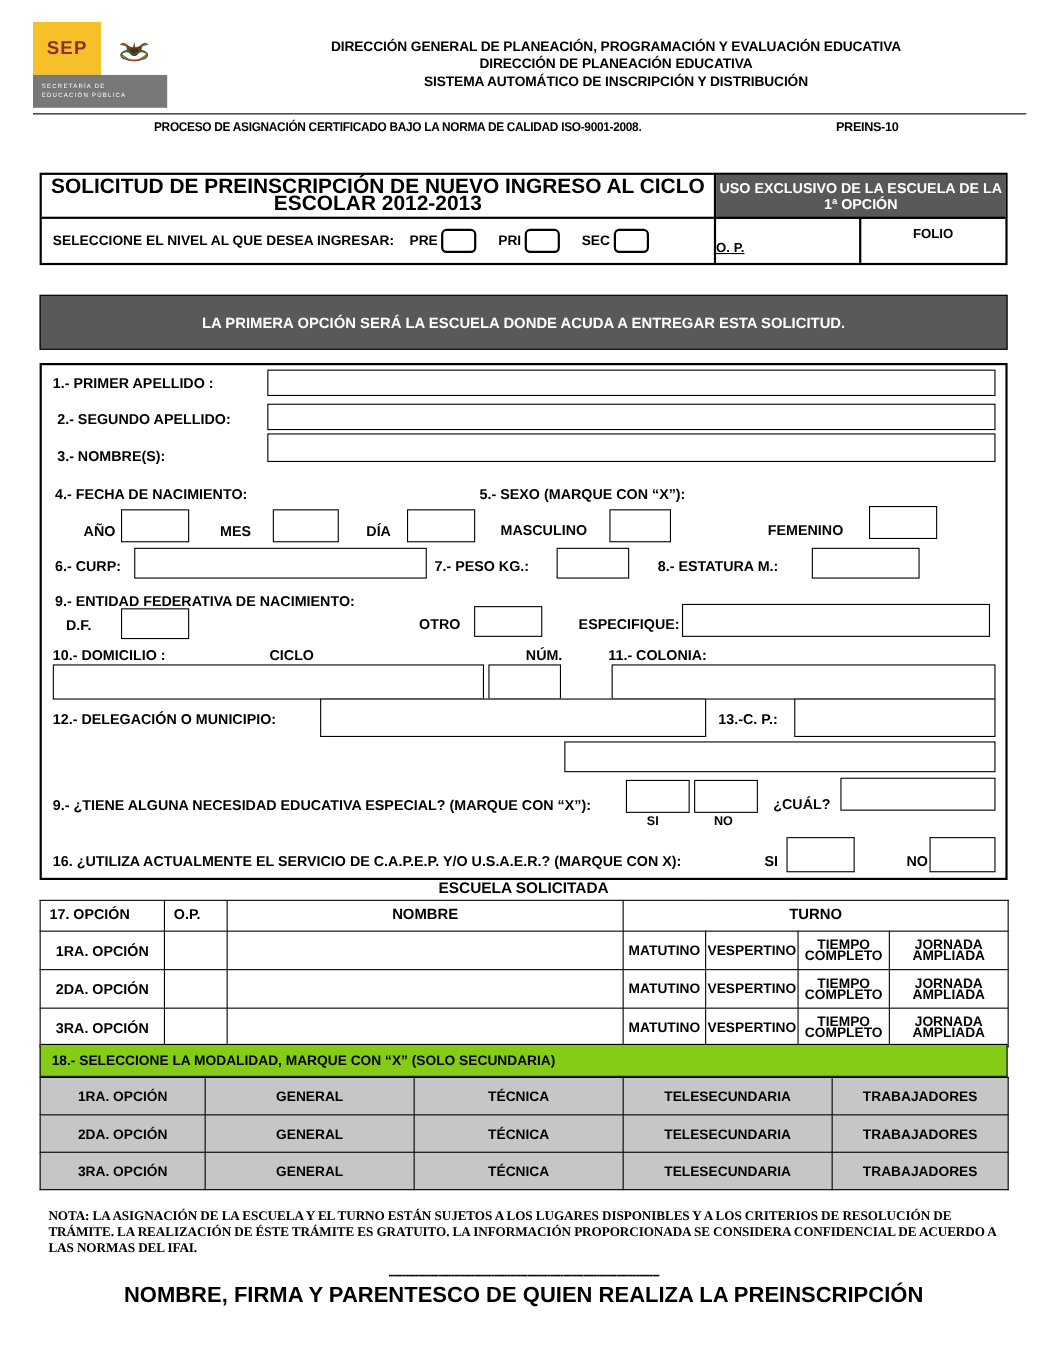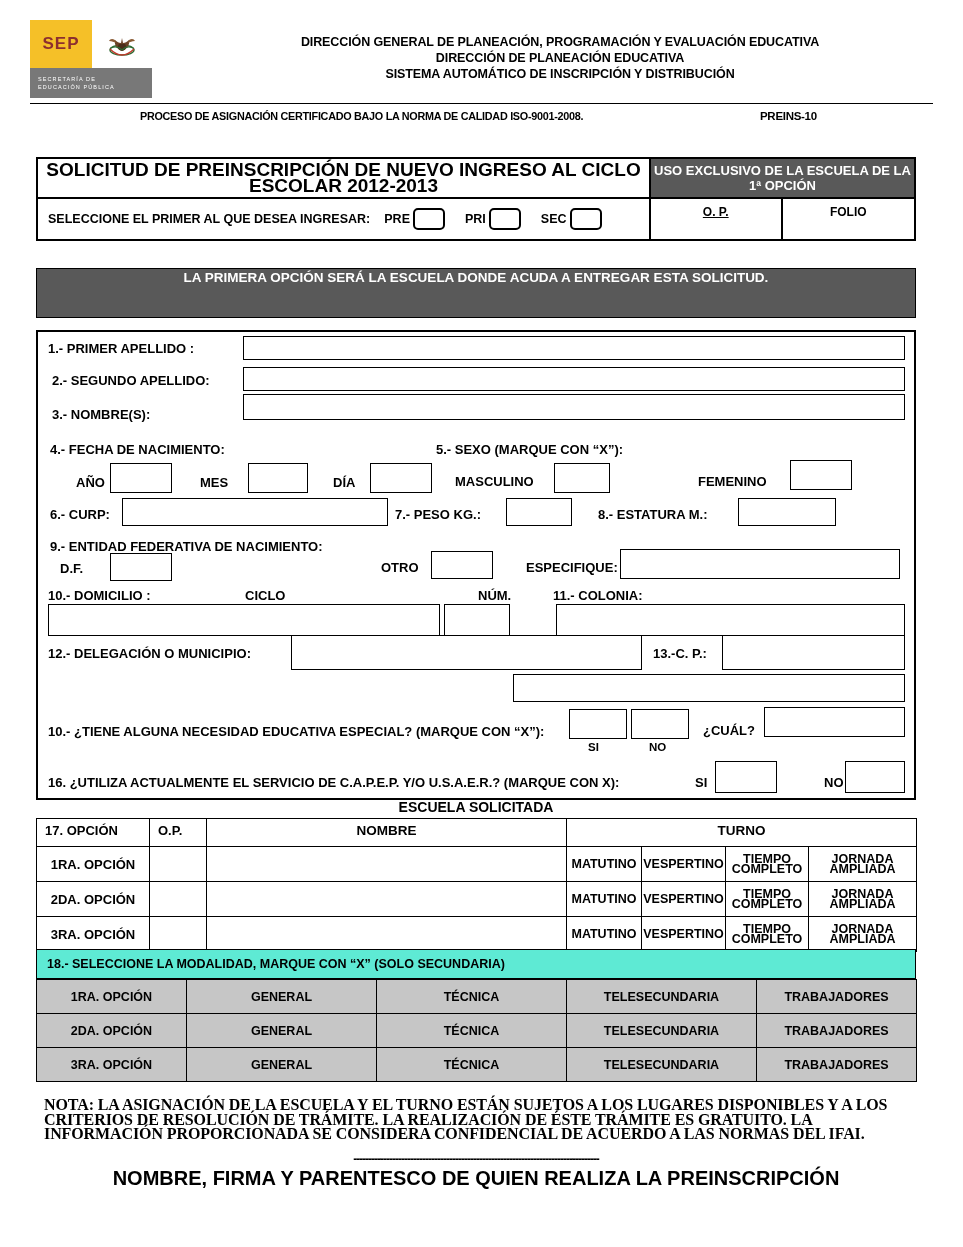--- a/index.html
+++ b/index.html
@@ -118,35 +118,35 @@
     border-bottom: 2px solid #000;
     display: flex; align-items: center; justify-content: center;
     text-align: center;
   }
   .tt-uso span {
     color: #ffffff; font-size: 13px; font-weight: bold; line-height: 15px;
   }
   .tt-opfolio { flex: 1; display: flex; }
   .tt-op {
     width: 50%; border-right: 2px solid #000;
-    display: flex; justify-content: center; padding-top: 6px; text-decoration: underline;
+    display: flex; padding-top: 19px; text-decoration: underline;
   }
   .tt-folio {
     width: 50%; display: flex; justify-content: center; padding-top: 6px;
   }
   .tt-op span, .tt-folio span { font-size: 12px; font-weight: bold; }
 
   
   .banner {
     position: absolute;
     left: 36px; top: 268px;
     width: 880px; height: 50px;
     background: #595959;
     border: 1px solid #000;
-    display: flex; align-items: flex-start; justify-content: center;
+    display: flex; align-items: center; justify-content: center;
     text-align: center;
   }
   .banner span {
     color: #ffffff; font-size: 13.5px; font-weight: bold; line-height: 17px;
   }
 
   
   .formbox {
     position: absolute;
     left: 36px; top: 330px;
@@ -196,42 +196,42 @@
     font-size: 9px; font-weight: bold; line-height: 10px;
     text-align: center;
   }
 
   
   .mod-wrap {
     position: absolute;
     left: 36px; top: 949px; width: 880px;
   }
   .mod-head {
-    background: #5eead4;
+    background: #84cc16;
     border: 1.5px solid #000;
     height: 30px;
     display: flex; align-items: center; padding-left: 10px;
   }
   .mod-head span { font-size: 12.5px; font-weight: bold; }
   .mod-table {
     width: 880px; border-collapse: collapse; table-layout: fixed;
     background: #c6c6c6;
   }
   .mod-table td {
     border: 1.5px solid #000;
     height: 34px; text-align: center;
     font-size: 12.5px; font-weight: bold;
   }
 
   
   .note {
     position: absolute;
     left: 44px; top: 1098px; width: 868px;
     font-family: "Liberation Serif", serif;
-    font-size: 16px; font-weight: bold; line-height: 14.5px;
+    font-size: 12px; font-weight: bold; line-height: 14.5px;
     letter-spacing: -0.1px;
   }
   .dashes {
     position: absolute;
     left: 36px; top: 1152px; width: 880px;
     text-align: center;
     font-family: "Liberation Sans", sans-serif;
     font-size: 12px; font-weight: bold;
     letter-spacing: -1px;
     overflow: hidden; white-space: nowrap;
@@ -285,21 +285,21 @@
   <div class="iso-text">PROCESO DE ASIGNACIÓN CERTIFICADO BAJO LA NORMA DE CALIDAD ISO-9001-2008.</div>
   <div class="iso-code">PREINS-10</div>
 </div>
 
 <div class="top-table">
   <div class="tt-left">
     <div class="tt-title">
       <span>SOLICITUD DE PREINSCRIPCIÓN DE NUEVO INGRESO AL CICLO ESCOLAR 2012-2013</span>
     </div>
     <div class="tt-level">
-      <span class="lbl">SELECCIONE EL PRIMER AL QUE DESEA INGRESAR:</span>
+      <span class="lbl">SELECCIONE EL NIVEL AL QUE DESEA INGRESAR:</span>
       <span class="chk-group">
         <span class="cl">PRE</span>
         <span class="chk-round"></span>
       </span>
       <span class="chk-group" style="margin-left:0">
         <span class="cl">PRI</span>
         <span class="chk-round"></span>
       </span>
       <span class="chk-group" style="margin-left:0">
         <span class="cl">SEC</span>
@@ -375,21 +375,21 @@
   <div class="lb" style="left:515px; top:256px;text-align:center;">11.- COLONIA:</div>
   <div class="fld" style="left:518px; top:272px; width:349px; height:32px;"></div>
 
   <div class="lb" style="left:10px; top:314px;">12.-  DELEGACIÓN O MUNICIPIO:</div>
   <div class="fld" style="left:253px; top:303px; width:351px; height:35px;"></div>
   <div class="lb" style="left:615px; top:314px;">13.-C. P.:</div>
   <div class="fld" style="left:684px; top:303px; width:183px; height:35px;"></div>
 
   <div class="fld" style="left:475px; top:342px; width:392px; height:28px;"></div>
 
-  <div class="lb" style="left:10px; top:392px;">10.- ¿TIENE ALGUNA NECESIDAD EDUCATIVA ESPECIAL?  (MARQUE CON “X”):</div>
+  <div class="lb" style="left:10px; top:392px;">9.- ¿TIENE ALGUNA NECESIDAD EDUCATIVA ESPECIAL?  (MARQUE CON “X”):</div>
   <div class="fld" style="left:531px; top:377px; width:58px; height:30px;"></div>
   <div class="lb sm" style="left:550px; top:409px;">SI</div>
   <div class="fld" style="left:593px; top:377px; width:58px; height:30px;"></div>
   <div class="lb sm" style="left:611px; top:409px;">NO</div>
   <div class="lb" style="left:665px; top:391px;">¿CUÁL?</div>
   <div class="fld" style="left:726px; top:375px; width:141px; height:30px;"></div>
 
   <div class="lb" style="left:10px; top:443px;">16. ¿UTILIZA ACTUALMENTE EL SERVICIO DE C.A.P.E.P. Y/O  U.S.A.E.R.?  (MARQUE CON X):</div>
   <div class="lb" style="left:657px; top:443px;">SI</div>
   <div class="fld" style="left:677px; top:429px; width:62px; height:32px;"></div>

